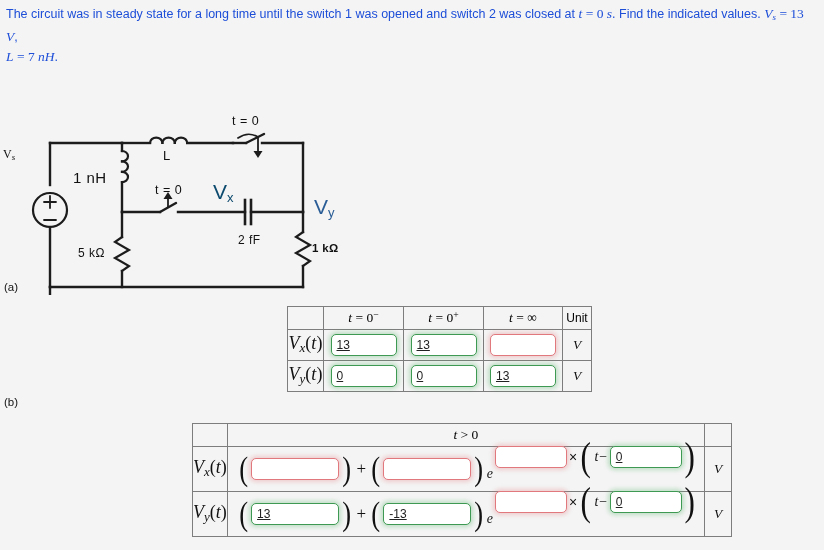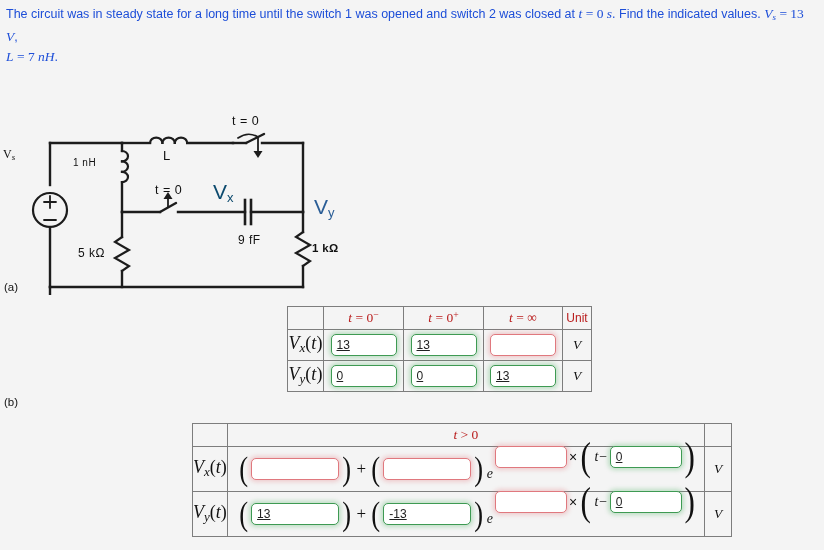--- a/index.html
+++ b/index.html
@@ -30,21 +30,21 @@
   
   .tbl{position:absolute;border-collapse:collapse;background:#f4f4f4;}
   .tbl td,.tbl th{
     border:1px solid #7d7d7d;
     padding:0;
     background:#f4f4f4;
     font-weight:normal;
     text-align:center;
     vertical-align:middle;
   }
-  .hd{font-family:"Liberation Serif", serif;font-size:13.5px;color:#b91c1c;height:22px;}
+  .hd{font-family:"Liberation Serif", serif;font-size:13.5px;color:#000000;height:22px;}
   .rowlab{
     font-family:"Liberation Serif", serif;font-style:italic;font-size:18px;
     padding:0 3px 0 2px;text-align:left;white-space:nowrap;margin-top:22px;
   }
   .unit{font-family:"Liberation Serif", serif;font-style:italic;font-size:13.5px;width:26px;}
 
   .fld{
     display:inline-block;
     box-sizing:border-box;
     background:#fff;
@@ -162,25 +162,25 @@
 
   <path d="M40,252 L60,252 L50,263 z" fill="none" stroke="#1c1c1c" stroke-width="2.2"></path>
 
   <g stroke="#1c1c1c" stroke-width="1.8" stroke-linecap="round">
     <path d="M44,147 h12 M50,141 v12"></path>
     <path d="M44,165 h12"></path>
   </g>
 </svg>
 
 <div style="position:absolute;left:3px;top:92px;font-size:12px;"><span class="mn" style="font-size:12px">V</span><span class="mn sub" style="font-size:9px">s</span></div>
-<div style="position:absolute;left:73px;top:102px;font-size:10px;letter-spacing:.5px;">1 nH</div>
+<div style="position:absolute;left:73px;top:114px;font-size:15px;letter-spacing:.5px;">1 nH</div>
 <div style="position:absolute;left:163px;top:93px;font-size:13px;">L</div>
 <div style="position:absolute;left:78px;top:191px;font-size:12px;letter-spacing:.5px;">5 kΩ</div>
 <div style="position:absolute;left:312px;top:187px;font-size:11.5px;letter-spacing:.3px;font-weight:bold;">1 kΩ</div>
-<div style="position:absolute;left:238px;top:178px;font-size:12px;letter-spacing:.5px;">9 fF</div>
+<div style="position:absolute;left:238px;top:178px;font-size:12px;letter-spacing:.5px;">2 fF</div>
 <div style="position:absolute;left:232px;top:59px;font-size:12.5px;letter-spacing:.5px;">t = 0</div>
 <div style="position:absolute;left:155px;top:128px;font-size:12.5px;letter-spacing:.5px;">t = 0</div>
 <div style="position:absolute;left:213px;top:125px;color:#0c4a6e;font-size:21px;"><span>V</span><span style="font-size:13px;vertical-align:-0.2em;">x</span></div>
 <div style="position:absolute;left:314px;top:140px;color:#2a5d96;font-size:21px;"><span>V</span><span style="font-size:13px;vertical-align:-0.2em;">y</span></div>
 </div>
 
 <div class="panel-label" style="left:4px;top:281px;">(a)</div>
 <div class="panel-label" style="left:4px;top:396px;">(b)</div>
 
 <table class="tbl" id="table-a" style="left:287px;top:306px;">

